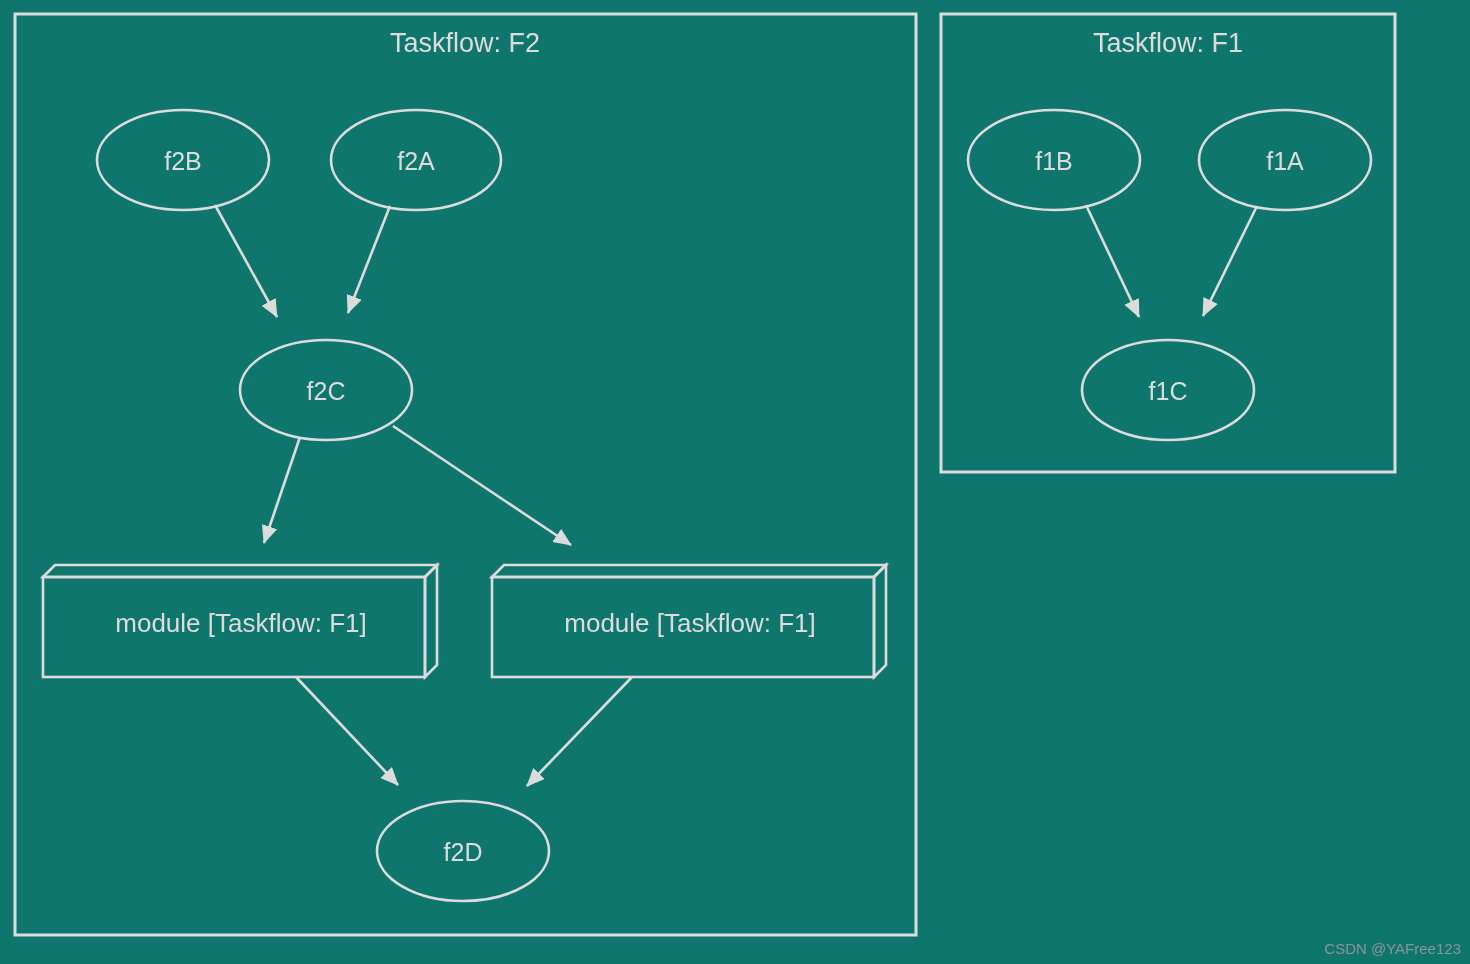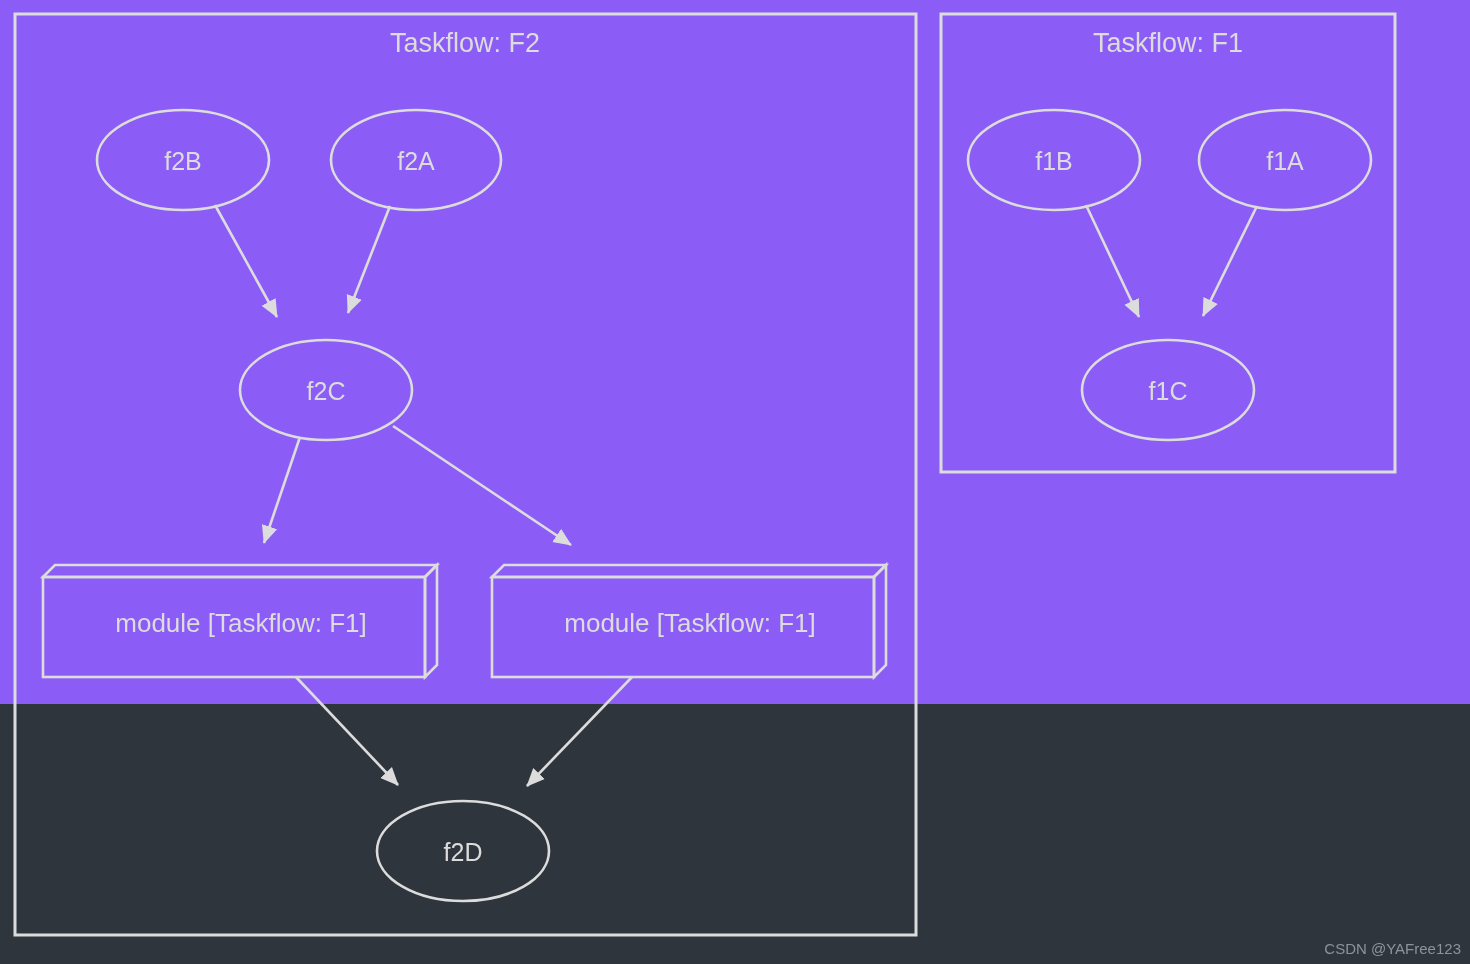--- a/index.html
+++ b/index.html
@@ -9,22 +9,22 @@
   }
   body {
     width: 1470px;
     height: 964px;
     font-family: "Liberation Sans", sans-serif;
     overflow: hidden;
   }
   #stage {
     position: relative;
     width: 1470px;
-    height: 704px;
-    background: #8b5cf6;
+    height: 964px;
+    background: #0f766e;
   }
   #canvas {
     position: absolute;
     left: 0;
     top: 0;
     width: 1470px;
     height: 964px;
     display: block;
   }
   .graph-text {

